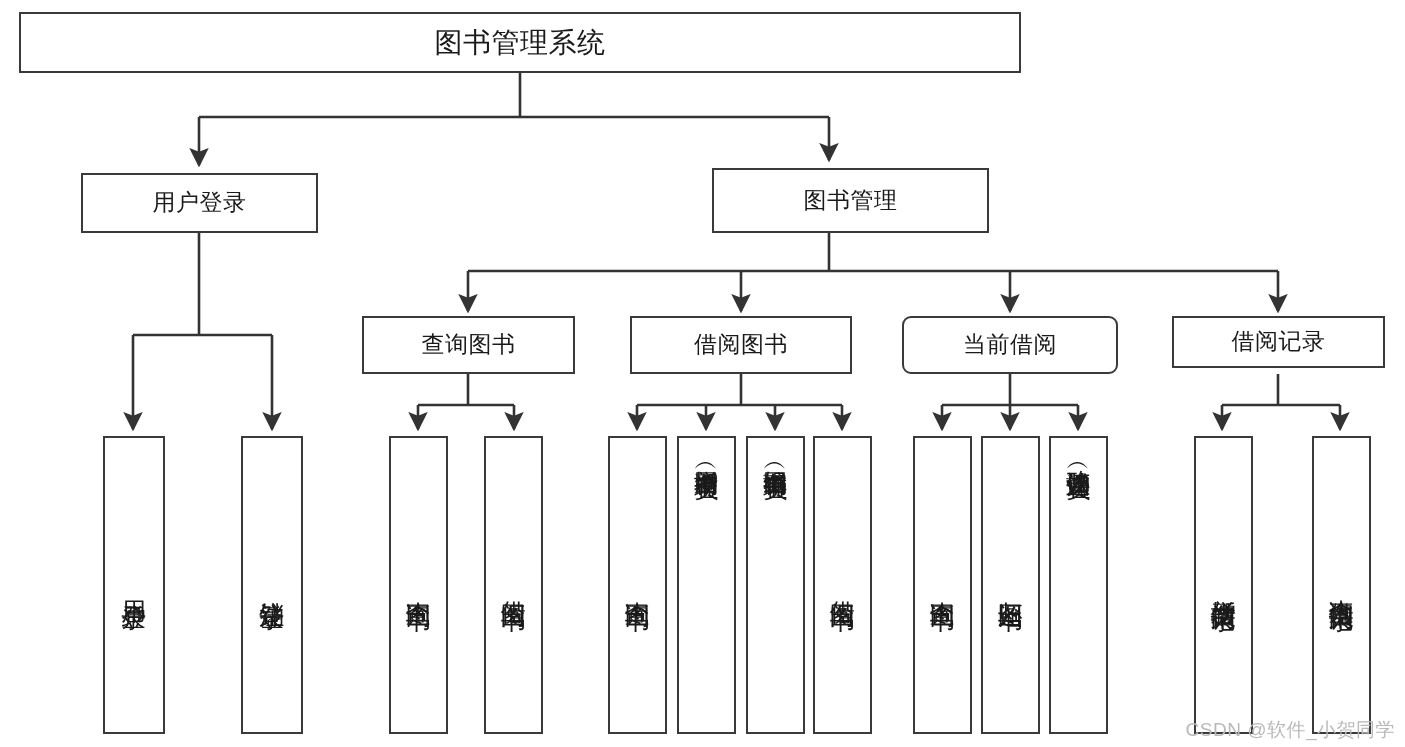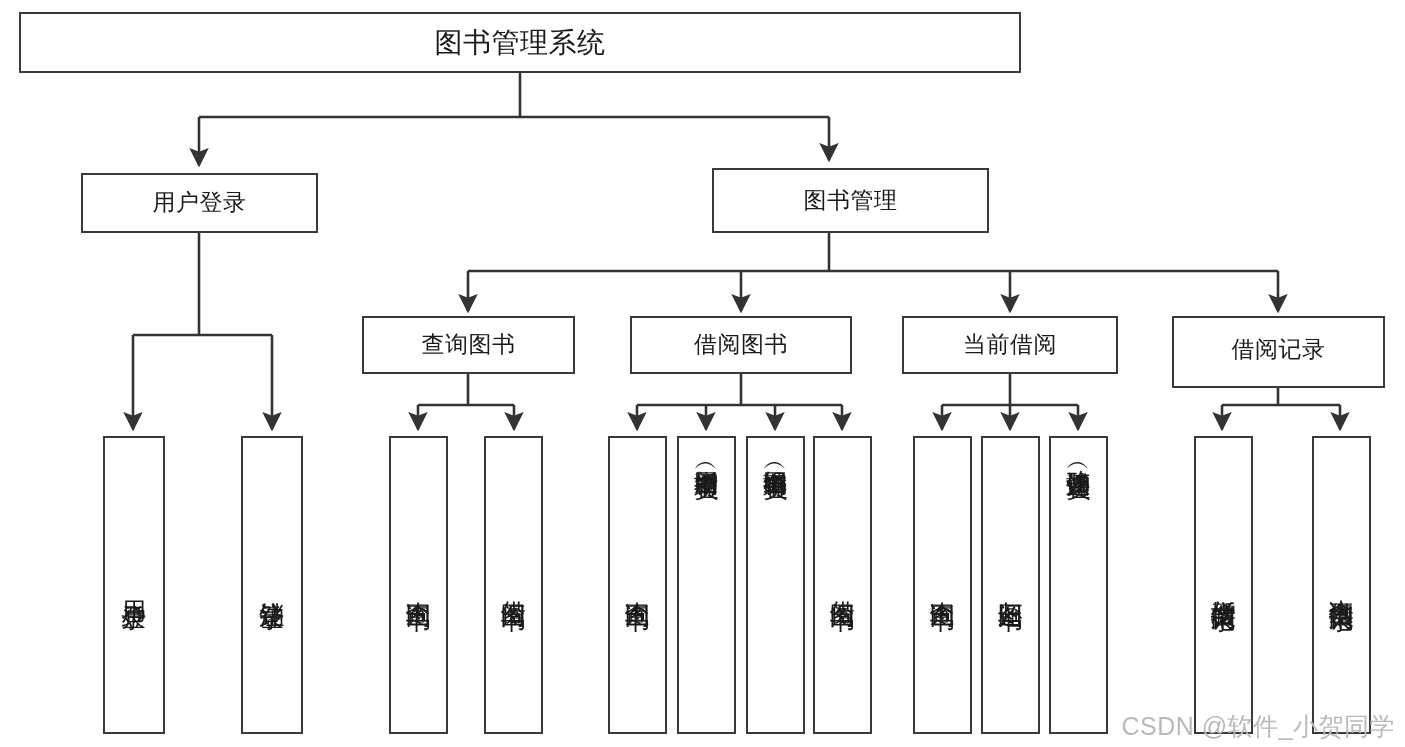--- a/index.html
+++ b/index.html
@@ -66,21 +66,21 @@
     letter-spacing: 1px;
   }
   .node.vertical.center {
     align-items: center;
     padding-top: 0;
   }
   #watermark {
     position: absolute;
     right: 10px;
     bottom: 4px;
-    font-size: 25px;
+    font-size: 19px;
     color: #b9b9b9;
     white-space: nowrap;
     letter-spacing: 0.5px;
     margin-left: 28px;
   }
 </style>
 </head>
 <body>
 
 <div id="diagram-root">
@@ -150,25 +150,25 @@
   </div>
 
   <div class="node horizontal" style="left:362px; top:316px; width:213px; height:58px;">
     <span class="node-label">查询图书</span>
   </div>
 
   <div class="node horizontal" style="left:630px; top:316px; width:222px; height:58px;">
     <span class="node-label">借阅图书</span>
   </div>
 
-  <div class="node horizontal" style="left:902px; top:316px; width:216px; height:58px;">
+  <div class="node horizontal" style="left:902px; top:316px; width:216px; height:58px;border-radius:9px;">
     <span class="node-label">当前借阅</span>
   </div>
 
-  <div class="node horizontal" style="left:1172px; top:316px; width:213px; height:72px;font-family:Liberation Mono, monospace;">
+  <div class="node horizontal" style="left:1172px; top:316px; width:213px; height:52px;">
     <span class="node-label">借阅记录</span>
   </div>
 
   <div class="node vertical center" style="left:103px; top:436px; width:62px; height:298px;">
     <span class="node-label">用户登录</span>
   </div>
 
   <div class="node vertical center" style="left:241px; top:436px; width:62px; height:298px;">
     <span class="node-label">注销登录</span>
   </div>

